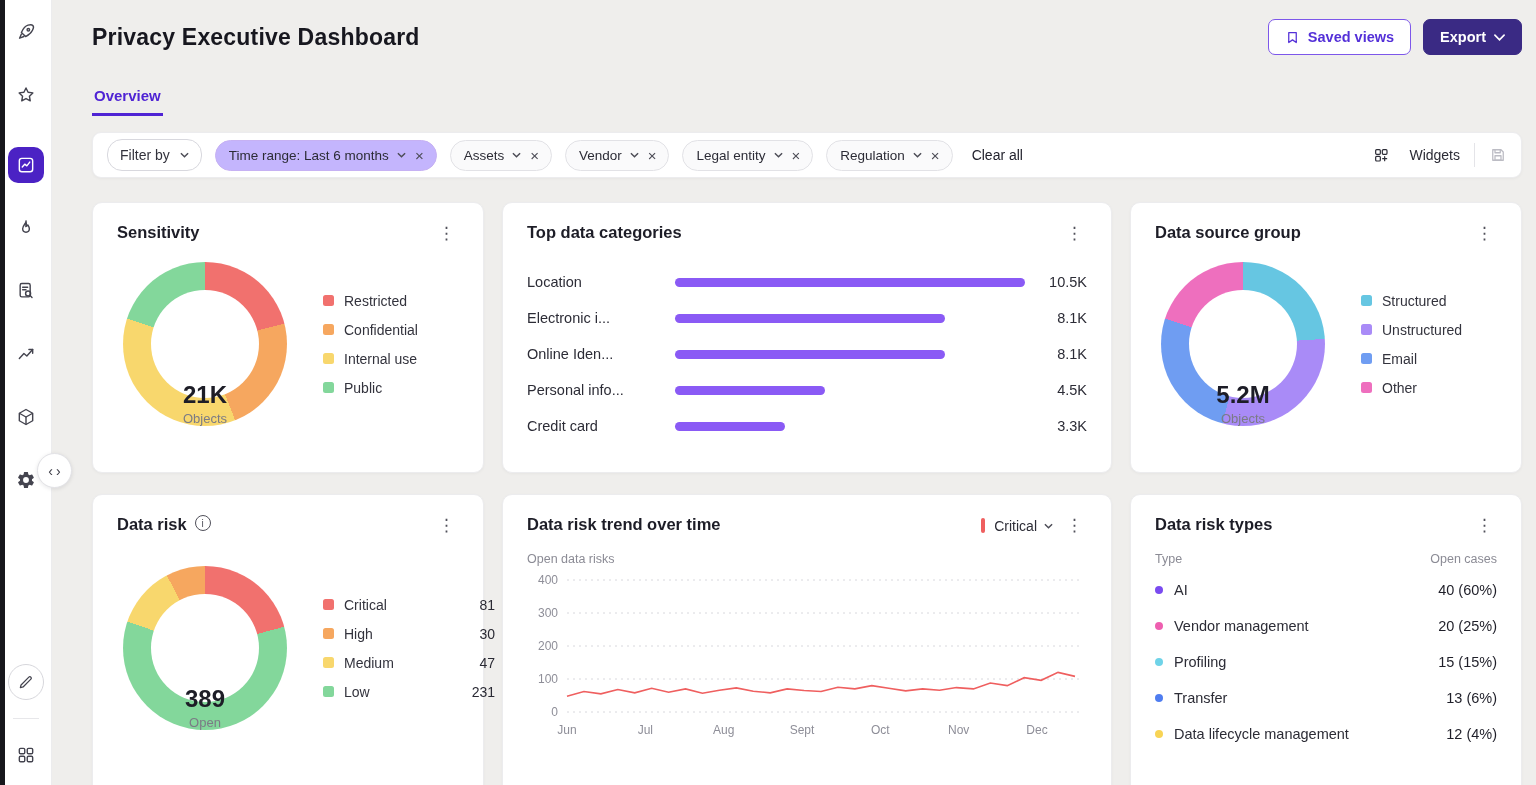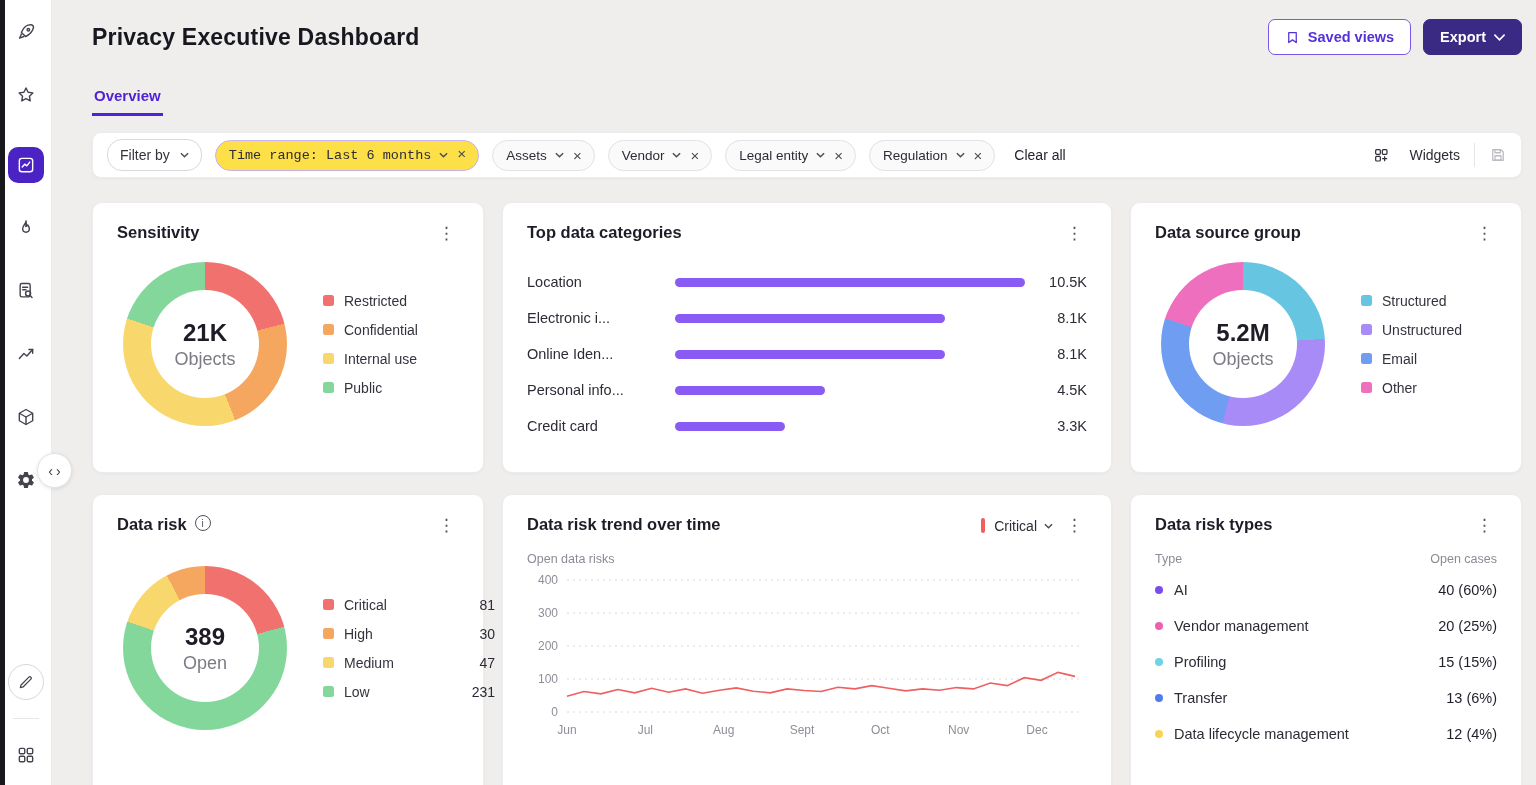--- a/index.html
+++ b/index.html
@@ -27,21 +27,21 @@
   .btn-outline { background:#fff; border:1.5px solid #7d57ea; color:#5430d8; }
   .btn-primary { background:#3a2a84; border:1.5px solid #3a2a84; color:#fff; }
 
   .tabs { margin-top:29px; border-bottom:1px solid transparent; }
   .tab { display:inline-block; font-size:15px; font-weight:700; color:#4f23d4; padding:0 2px 9px; border-bottom:3px solid #4f23d4; cursor:pointer; }
 
   
   .filterbar { margin-top:15px; background:#fff; border:1px solid #ececee; border-radius:9px; height:46px; display:flex; align-items:center; padding:0 14px; gap:13px; box-shadow:0 1px 3px rgba(20,20,30,.04); }
   .fb-select { display:flex; align-items:center; gap:10px; border:1px solid #d8d8de; border-radius:15px; padding:7px 12px; font-size:14px; color:#33333d; cursor:pointer; background:#fff; }
   .chip { display:flex; align-items:center; gap:8px; height:31px; padding:0 11px 0 13px; border-radius:16px; background:#fafafb; border:1px solid #e2e2e6; font-size:13.5px; color:#2c2c36; cursor:pointer; }
-  .chip-hl { background:#fde047; border-color:#c6b1f3;font-family:Liberation Mono, monospace; }
+  .chip-hl { background:#c4b5fd; border-color:#c6b1f3; }
   .chip-x { font-size:15px; color:#4c4c56; line-height:1; padding:0 1px; cursor:pointer; }
   .chev-s { width:9px; height:6px; stroke:#4c4c56; fill:none; stroke-width:1.6; }
   .clear-all { border:none; background:none; font-size:14px; color:#23232e; margin-left:6px; cursor:pointer; }
   .fb-right { margin-left:auto; display:flex; align-items:center; gap:14px; }
   .widgets-btn { display:flex; align-items:center; gap:20px; border:none; background:none; font-size:14px; color:#2c2c36; cursor:pointer; }
   .vdiv { width:1px; height:24px; background:#e4e4e8; }
   .save-btn { border:none; background:none; color:#bcbcc4; cursor:pointer; display:flex; }
 
   
   .grid { margin-top:24px; display:grid; grid-template-columns:392px 610px 392px; column-gap:18px; row-gap:21px; }
@@ -51,23 +51,23 @@
   .card-head { display:flex; }
   .card-title { font-size:16.5px; font-weight:700; color:#1d1d27; }
   .kebab { margin-left:auto; border:none; background:none; font-size:17px; color:#50505a; cursor:pointer; line-height:1; padding:2px 4px; }
   .info-icon { width:16px; height:16px; border:1.3px solid #50505a; border-radius:50%; font-size:10px; color:#50505a; display:inline-flex; align-items:center; justify-content:center; margin-left:8px; cursor:pointer; }
 
   
   .donut-row { display:flex; align-items:center; gap:36px; margin-top:18px; padding-left:6px; }
   .donut-wrap { position:relative; width:164px; height:164px; flex:none; }
   .donut { position:relative; width:100%; height:100%; border-radius:50%; }
   .donut::before { content:""; position:absolute; inset:28px; background:#fff; border-radius:50%; }
-  .donut-center { position:absolute; inset:0; display:flex; flex-direction:column; align-items:center; justify-content:center; gap:2px; }
+  .donut-center { position:absolute; inset:0; display:flex; flex-direction:column; align-items:center; justify-content:flex-end; gap:2px; }
   .donut-value { font-size:24px; font-weight:700; color:#1d1d27; }
-  .donut-sub { font-size:18px; color:#7b7b85; }
+  .donut-sub { font-size:13px; color:#7b7b85; }
   .legend { display:flex; flex-direction:column; gap:13px; }
   .leg-item { display:flex; align-items:center; font-size:14px; color:#33333d; }
   .swatch { width:11px; height:11px; border-radius:2.5px; margin-right:10px; flex:none; }
   .legend-vals .leg-item { width:172px; }
   .leg-val { margin-left:auto; color:#2a2a34; }
 
   
   .cat-list { margin-top:30px; display:flex; flex-direction:column; gap:20px; }
   .cat-row { display:flex; align-items:center; font-size:14.5px; color:#2c2c36; }
   .cat-label { width:134px; flex:none; white-space:nowrap; overflow:hidden; }

